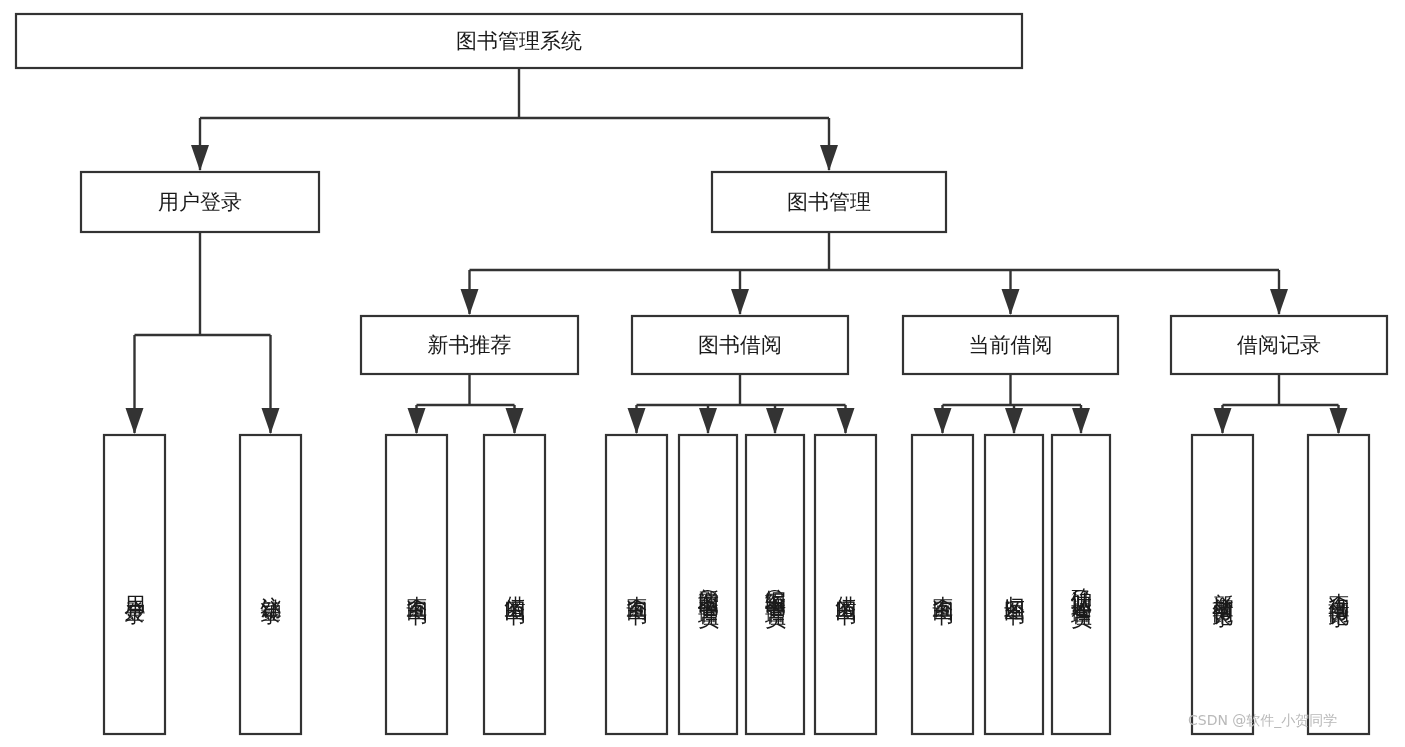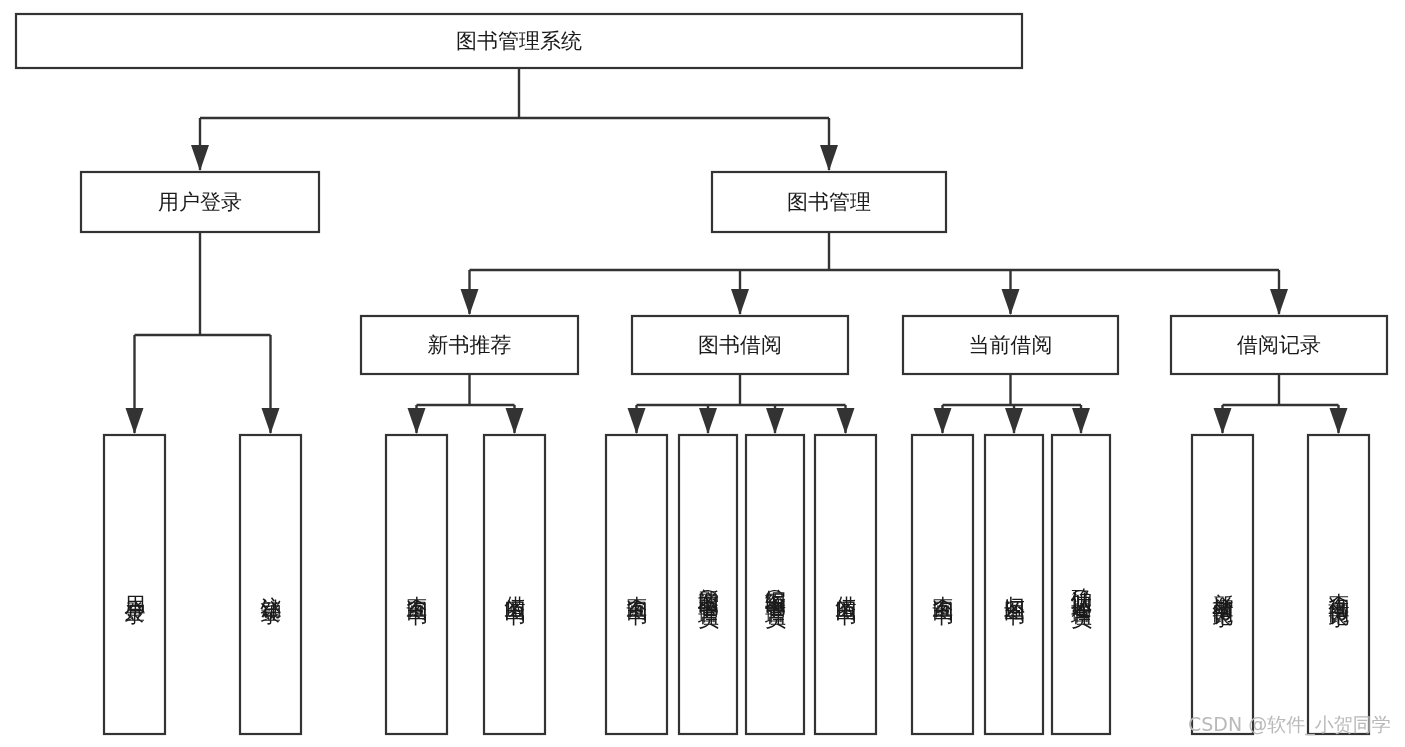--- a/index.html
+++ b/index.html
@@ -63,21 +63,21 @@
   .leaf-label-wrap {
     position: absolute;
     display: flex;
     align-items: center;
     justify-content: center;
     pointer-events: none;
   }
   .watermark {
     position: absolute;
     font-family: "DejaVu Sans", "Liberation Sans", sans-serif;
-    font-size: 19px;
+    font-size: 14px;
     color: #b9b9b9;
     white-space: nowrap;
     left: 1188px;
     top: 712px;
   }
 </style>
 </head>
 <body>
 
 <div id="diagram-root">

